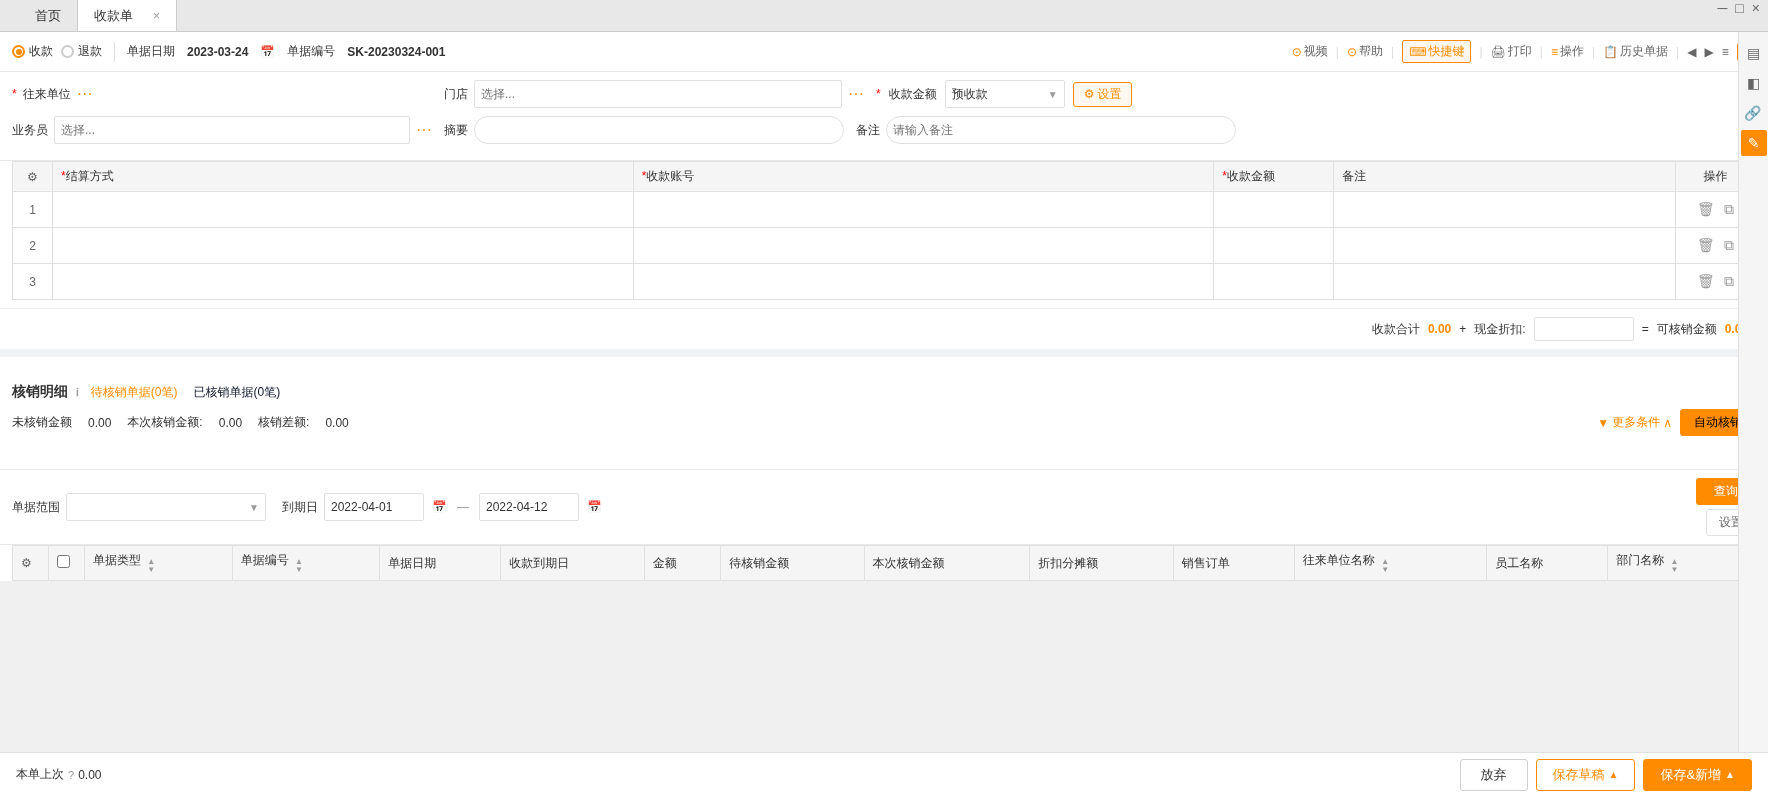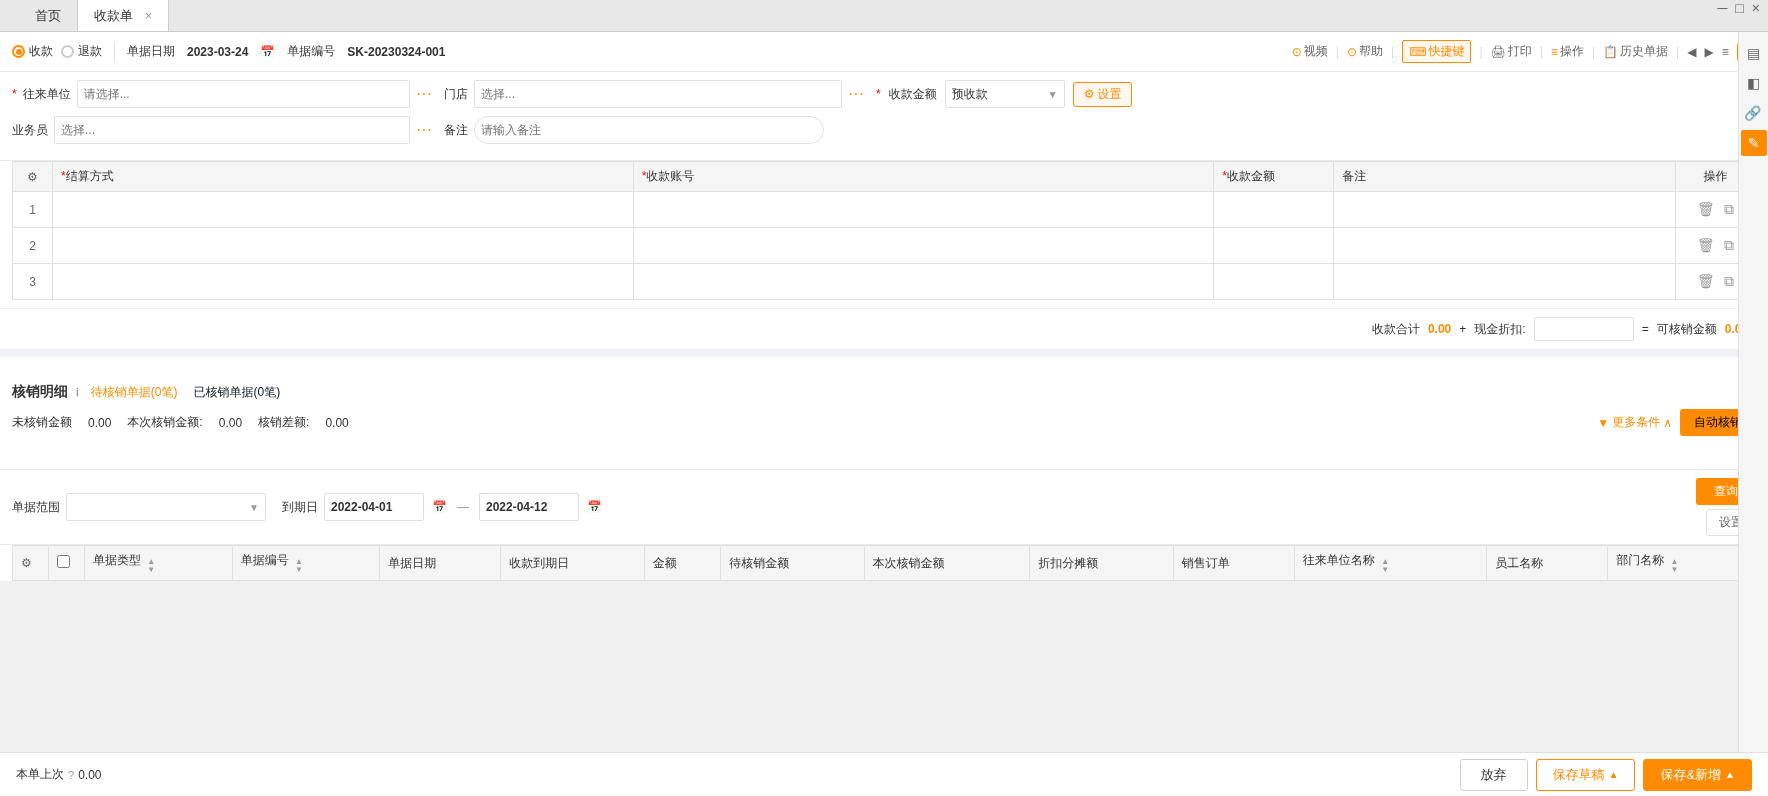--- a/index.html
+++ b/index.html
@@ -11,21 +11,21 @@
       border-bottom: 1px solid #ccc;
       padding-left: 19px;
     }
     .tab-home {
       padding: 0 16px; height: 100%; display: flex; align-items: center;
       background: #e8e8e8; color: #333; font-size: 13px; cursor: pointer;
     }
     .tab-active {
       padding: 0 16px; height: 100%; display: flex; align-items: center;
       background: #fff; color: #333; font-size: 13px; border-right: 1px solid #ccc;
-      border-left: 1px solid #ccc; gap: 12px;
+      border-left: 1px solid #ccc; gap: 20px;
     }
     .tab-close { color: #999; cursor: pointer; font-size: 12px; }
     .tab-bar-right { margin-left: auto; display: flex; align-items: center; padding-right: 8px; gap: 8px; }
     .tab-bar-right span { cursor: pointer; font-size: 14px; color: #666; }
 
     
     .toolbar {
       display: flex; align-items: center; padding: 6px 12px; background: #fff;
       border-bottom: 1px solid #e8e8e8; gap: 12px; height: 40px;
     }
@@ -121,21 +121,21 @@
       background: #fff; border-bottom: 1px solid #e8e8e8;
     }
     .filter-field { display: flex; align-items: center; gap: 6px; font-size: 12px; }
     .filter-select {
       width: 200px; height: 28px; border: 1px solid #e0e0e0; border-radius: 2px;
       padding: 0 6px; font-size: 12px; display: flex; align-items: center;
       justify-content: space-between; cursor: pointer; background: #fff;
     }
     .filter-date-input {
       width: 100px; height: 28px; border: 1px solid #e0e0e0; border-radius: 2px;
-      padding: 0 6px; font-size: 12px; color: #333; outline: none; font-weight: bold;
+      padding: 0 6px; font-size: 12px; color: #333; outline: none;
     }
     .cal-btn { color: #ff8c00; cursor: pointer; margin-left: 2px; }
     .dash { color: #999; padding: 0 4px; }
     .query-btn {
       background: #ff8c00; color: #fff; border: none; border-radius: 3px;
       padding: 5px 18px; cursor: pointer; font-size: 12px; margin-left: auto;
     }
     .settings-small-btn {
       background: #fff; border: 1px solid #e0e0e0; color: #666; border-radius: 3px;
       padding: 4px 12px; cursor: pointer; font-size: 12px;
@@ -264,21 +264,20 @@
     <div class="toolbar-btn">≡</div>
     <div class="toolbar-btn" style="background:#ff8c00;color:#fff;padding:2px 4px;border-radius:2px;">▦</div>
   </div>
 </div>
 
 <div class="form-area">
   <div class="form-row">
     <div class="form-field" style="max-width: 420px;">
       <span class="field-req">*</span>
       <span>往来单位</span>
-      <input class="form-input" type="text" placeholder="请选择..." style="">
       <span class="more-btn">···</span>
     </div>
     <div class="form-field" style="max-width: 420px;">
       <span>门店</span>
       <input class="form-input" type="text" placeholder="选择..." style="">
       <span class="more-btn">···</span>
     </div>
     <div class="form-field" style="flex: 0 0 auto; gap: 8px;">
       <span class="field-req">*</span>
       <span>收款金额</span>
@@ -290,20 +289,24 @@
         <span>⚙</span>
         <span>设置</span>
       </button>
     </div>
   </div>
   <div class="form-row">
     <div class="form-field" style="max-width: 420px;">
       <span>业务员</span>
       <input class="form-input" type="text" placeholder="选择..." style="">
       <span class="more-btn">···</span>
+    </div>
+    <div class="form-field" style="max-width: 400px;">
+      <span>摘要</span>
+      <input class="memo-input" type="text" style="">
     </div>
     <div class="form-field" style="max-width: 380px;">
       <span>备注</span>
       <input class="memo-input" type="text" placeholder="请输入备注" style="">
     </div>
   </div>
 </div>
 
 <div class="table-container">
   <table>

